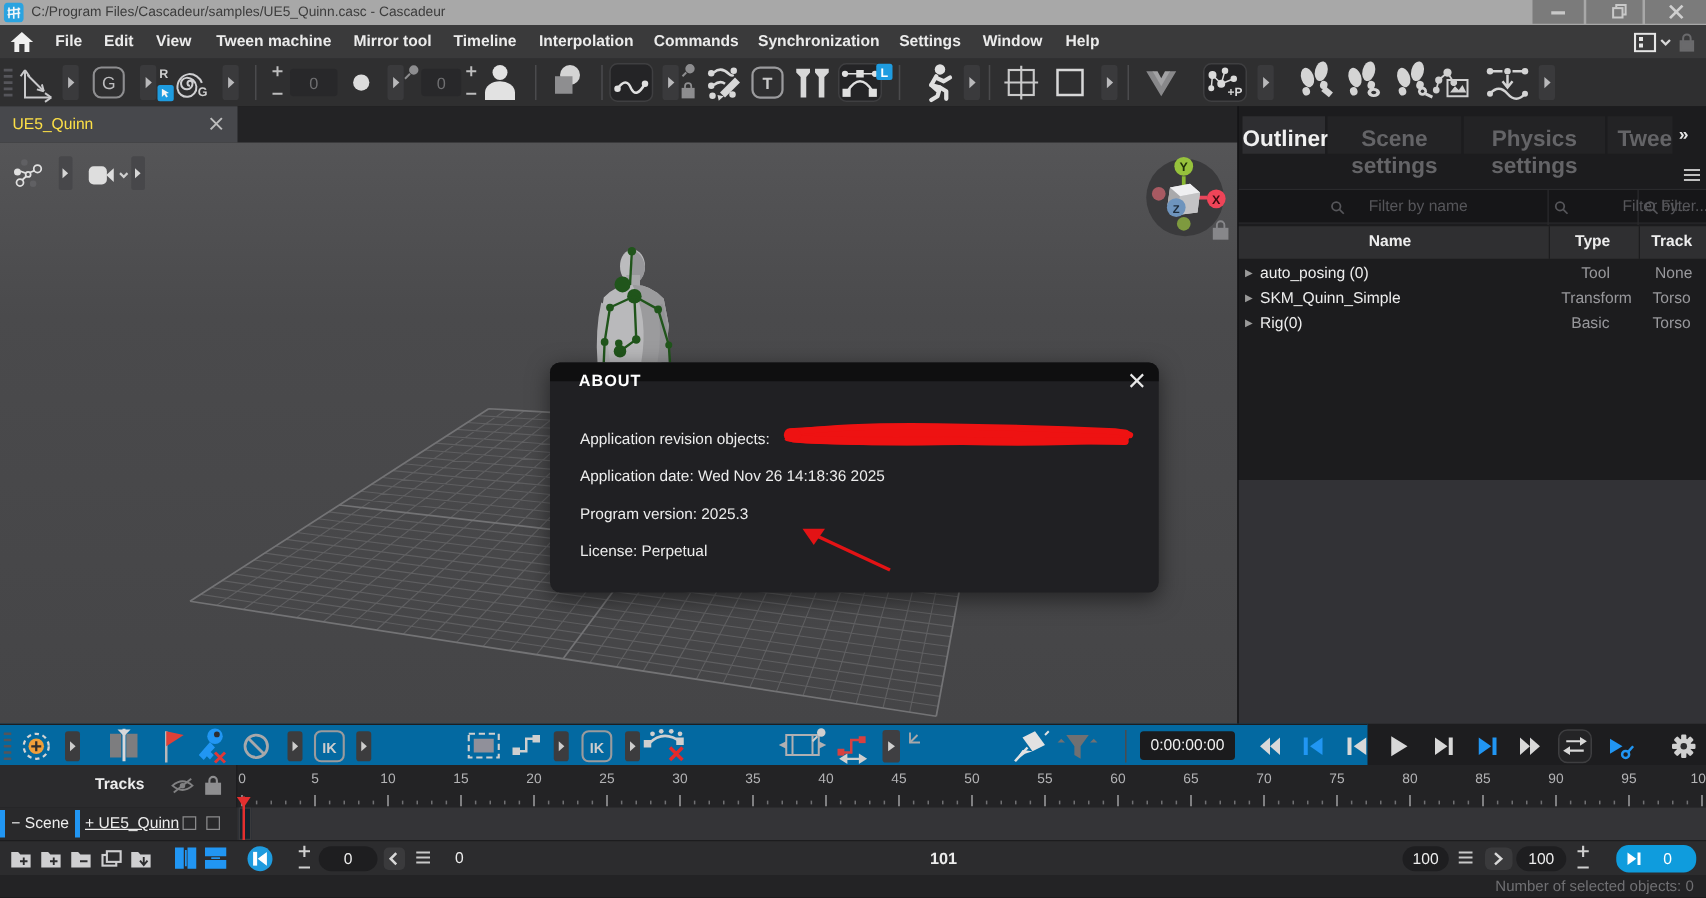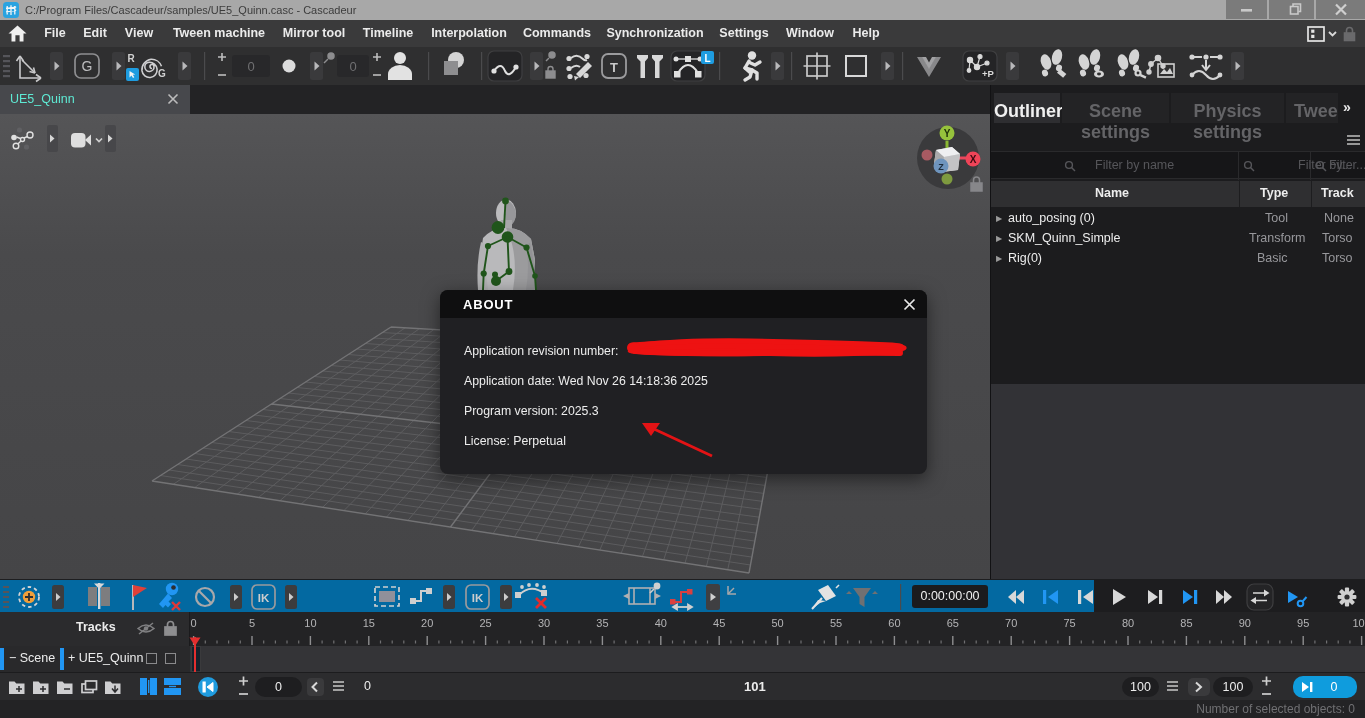--- a/index.html
+++ b/index.html
@@ -5,24 +5,24 @@
 *{box-sizing:border-box;font-family:"Liberation Sans",sans-serif;}
 #app{position:relative;width:1365px;height:718px;overflow:hidden;background:#1d1d1f;}
 .abs{position:absolute;}
 #titlebar{left:0;top:0;width:1365px;height:20px;background:#a8a8a8;}
 #titlebar .txt{position:absolute;left:25px;top:4px;font-size:11px;color:#3c3c3c;}
 .tbtn{position:absolute;top:0;height:19px;background:#7b7b7b;}
 #menubar{left:0;top:20px;width:1365px;height:27px;background:#3a3a3b;}
 .mitem{position:absolute;top:6px;transform:translateX(-50%);color:#ebebeb;font-size:12.5px;font-weight:bold;white-space:nowrap;}
 #toolbar{left:0;top:47px;width:1365px;height:38px;background:#2f2f30;}
 #tabstrip{left:0;top:85px;width:990px;height:29px;background:#232325;}
-#tab1{position:absolute;left:0;top:0;width:190px;height:29px;background:#47484c;color:#5eead4;font-size:12.5px;}
+#tab1{position:absolute;left:0;top:0;width:190px;height:29px;background:#47484c;color:#fde047;font-size:12.5px;}
 #viewport{left:0;top:114px;width:990px;height:465px;background:linear-gradient(#555557 0%,#4a4a4c 30%,#454547 100%);}
 #dialog{left:440px;top:290px;width:487px;height:184px;background:#202023;border-radius:8px;box-shadow:0 5px 18px rgba(0,0,0,0.5);}
-#dialog .hdr{position:absolute;left:0;top:0;width:100%;height:28px;background:#0f0f10;border-radius:8px 8px 0 0;}
+#dialog .hdr{position:absolute;left:0;top:0;width:100%;height:15px;background:#0f0f10;border-radius:8px 8px 0 0;}
 #dialog .line{position:absolute;left:24px;color:#ededed;font-size:12.3px;white-space:nowrap;}
 #rpanel{left:990px;top:85px;width:375px;height:494px;background:#1c1c1e;border-left:1px solid #121214;}
 .rtab{position:absolute;top:8px;height:30px;font-size:18px;font-weight:bold;color:#646467;text-align:center;background:#232325;}
 .rtab.active{background:#2e2e31;color:#f0f0f0;}
 #filterrow{position:absolute;left:0;top:66px;width:375px;height:28px;background:#161618;border-top:1px solid #2a2a2c;border-bottom:1px solid #2a2a2c;}
 .ffield{position:absolute;top:0;height:28px;border-right:1px solid #2a2a2c;color:#56565a;font-size:12.5px;}
 .ffield span{white-space:nowrap;}
 #thead{position:absolute;left:0;top:96px;width:375px;height:26px;background:#2f2f31;color:#ededed;font-weight:bold;font-size:12.5px;}
 .trow{position:absolute;left:0;width:375px;height:20px;color:#ededed;font-size:12.5px;}
 .tval{position:absolute;color:#98989c;}
@@ -430,21 +430,21 @@
       </div>
 <div id="opbody"></div>
 </div>
 <div id="dialog" class="abs">
 <div class="hdr">
         <div style="position:absolute;left:23px;top:7px;color:#fff;font-size:13px;font-weight:bold;letter-spacing:0.8px;">ABOUT</div>
 <svg class="ic" style="left:463px;top:8px" width="13" height="13">
           <path d="M1.5 1.5 L11.5 11.5 M11.5 1.5 L1.5 11.5" stroke="#e8e8e8" stroke-width="1.7"></path>
         </svg>
       </div>
-<div class="line" style="top:54px;">Application revision number:</div>
+<div class="line" style="top:54px;">Application revision objects:</div>
 <div class="line" style="top:84px;">Application date: Wed Nov 26 14:18:36 2025</div>
 <div class="line" style="top:114px;">Program version: 2025.3</div>
 <div class="line" style="top:144px;">License: Perpetual</div>
 <svg class="ic" style="left:0;top:0;" width="487" height="184" viewBox="0 0 487 184">
 <path d="M190 59 q40 -7 90 -5 q70 2 120 0 q45 -2 60 4 q8 4 -10 6 q-50 4 -120 2 q-70 1 -120 -1 q-25 -1 -22 -4 q0 -2 2 -2 Z" fill="#ee1212"></path>
 <path d="M192 57 q60 -4 130 -2 q90 1 138 3" stroke="#ee1212" stroke-width="9" fill="none" stroke-linecap="round"></path>
 <path d="M195 61 q50 3 120 2 q80 -1 145 0" stroke="#ee1212" stroke-width="6" fill="none" stroke-linecap="round"></path>
 <path d="M200 55 q45 -5 110 -4 q75 1 142 4 q8 1 12 3" stroke="#ee1212" stroke-width="5" fill="none" stroke-linecap="round"></path>
 <ellipse cx="194" cy="58" rx="7" ry="5.5" fill="#ee1212"></ellipse>
 <path d="M272 166 L214 139" stroke="#e31315" stroke-width="2.8" fill="none"></path>
@@ -739,21 +739,21 @@
             <path d="M4.5 7 L4.5 4.5 a3 3 0 0 1 6 0 L10.5 7"></path>
           </g>
         </svg>
 </div>
     </div>
 <div id="tl-track" class="abs">
 <div class="lane"></div>
 <div style="position:absolute;left:0;top:2px;width:4px;height:22px;background:#2196f3;"></div>
 <div style="position:absolute;left:9px;top:5px;color:#ececec;font-size:12.5px;">− Scene</div>
 <div style="position:absolute;left:60px;top:2px;width:4px;height:22px;background:#2196f3;"></div>
-<div style="position:absolute;left:68px;top:5px;color:#ececec;font-size:12.5px;">+ UE5_Quinn</div>
+<div style="position:absolute;left:68px;top:5px;color:#ececec;font-size:12.5px;text-decoration:underline;">+ UE5_Quinn</div>
 <div style="position:absolute;left:146px;top:7px;width:11px;height:11px;border:1.4px solid #8a8a8c;"></div>
 <div style="position:absolute;left:165px;top:7px;width:11px;height:11px;border:1.4px solid #8a8a8c;"></div>
 <div style="position:absolute;left:191px;top:0px;width:10px;height:26px;background:#16222c;border:1px solid #3a3a3c;"></div>
 </div>
 <div id="tl-ctrl" class="abs">
       <svg width="1365" height="28" viewBox="0 0 1365 28">
         <g transform="translate(9,7)">
           <path d="M0 1.5 L5.5 1.5 L7.3 3.5 L15.5 3.5 L15.5 14 L0 14 Z" fill="#cfcfd1"></path>
           <path d="M10 6 L10 12 M7 9 L13 9" stroke="#2c2c2e" stroke-width="1.5"></path>
         </g>

